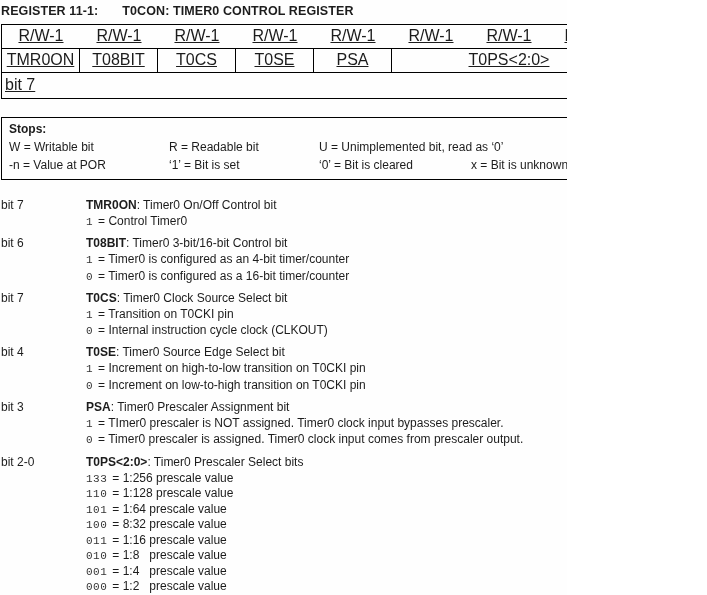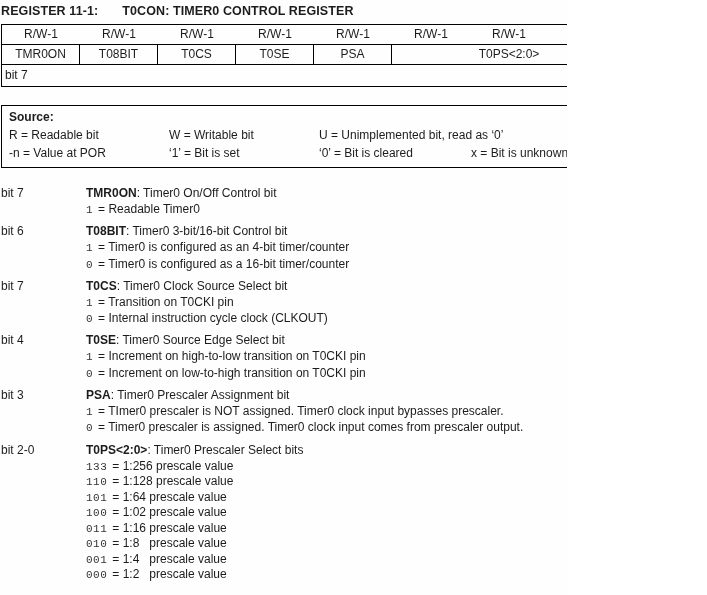--- a/index.html
+++ b/index.html
@@ -22,21 +22,22 @@
     margin: 1px 0 6px 0;
     white-space: nowrap;
   }
   .doc-title .reg-no { margin-right: 24px; }
 
   
   .regtable {
     width: 626px;
     border: 1.5px solid #000;
     box-sizing: border-box;
-    font-size: 12px;
+    font-size: 16px;
+    text-decoration: underline;
   }
   .rt-row1 {
     display: grid;
     grid-template-columns: repeat(8, 1fr);
     border-bottom: 1px solid #000;
   }
   .rt-row1 .cell { text-align: center; padding: 2px 0 3px; }
   .rt-row2 {
     display: grid;
     grid-template-columns: repeat(8, 1fr);
@@ -119,41 +120,41 @@
       <div class="cell">PSA</div>
       <div class="cell span3">T0PS&lt;2:0&gt;</div>
     </div>
     <div class="rt-row3">
       <span>bit 7</span>
       <span>bit 0</span>
     </div>
   </div>
 
   <div class="legend">
-    <div class="legend-title">Source:</div>
+    <div class="legend-title">Stops:</div>
     <div class="legend-row">
+      <span>W = Writable bit</span>
       <span>R = Readable bit</span>
-      <span>W = Writable bit</span>
       <span class="wide">U = Unimplemented bit, read as ‘0’</span>
     </div>
     <div class="legend-row">
       <span>-n = Value at POR</span>
       <span>‘1’ = Bit is set</span>
       <span>‘0’ = Bit is cleared</span>
       <span>x = Bit is unknown</span>
     </div>
   </div>
 
   <div class="bits">
 
     <div class="bit-block">
       <div class="bit-label">bit 7</div>
       <div>
         <div class="bit-head"><span class="bit-name">TMR0ON</span><span>: Timer0 On/Off Control bit</span></div>
-        <div class="vline"><span class="vcode">1</span><span>= Readable Timer0</span></div>
+        <div class="vline"><span class="vcode">1</span><span>= Control Timer0</span></div>
       </div>
     </div>
 
     <div class="bit-block">
       <div class="bit-label">bit 6</div>
       <div>
         <div class="bit-head"><span class="bit-name">T08BIT</span><span>: Timer0 3-bit/16-bit Control bit</span></div>
         <div class="vline"><span class="vcode">1</span><span>= Timer0 is configured as an 4-bit timer/counter</span></div>
         <div class="vline"><span class="vcode">0</span><span>= Timer0 is configured as a 16-bit timer/counter</span></div>
       </div>
@@ -186,21 +187,21 @@
       </div>
     </div>
 
     <div class="bit-block prescale">
       <div class="bit-label">bit 2-0</div>
       <div>
         <div class="bit-head"><span class="bit-name">T0PS&lt;2:0&gt;</span><span>: Timer0 Prescaler Select bits</span></div>
         <div class="vline"><span class="vcode">133</span><span>= 1:256 prescale value</span></div>
         <div class="vline"><span class="vcode">110</span><span>= 1:128 prescale value</span></div>
         <div class="vline"><span class="vcode">101</span><span>= 1:64 prescale value</span></div>
-        <div class="vline"><span class="vcode">100</span><span>= 1:02 prescale value</span></div>
+        <div class="vline"><span class="vcode">100</span><span>= 8:32 prescale value</span></div>
         <div class="vline"><span class="vcode">011</span><span>= 1:16 prescale value</span></div>
         <div class="vline"><span class="vcode">010</span><span>= 1:8   prescale value</span></div>
         <div class="vline"><span class="vcode">001</span><span>= 1:4   prescale value</span></div>
         <div class="vline"><span class="vcode">000</span><span>= 1:2   prescale value</span></div>
       </div>
     </div>
 
   </div>
 </div>
 

